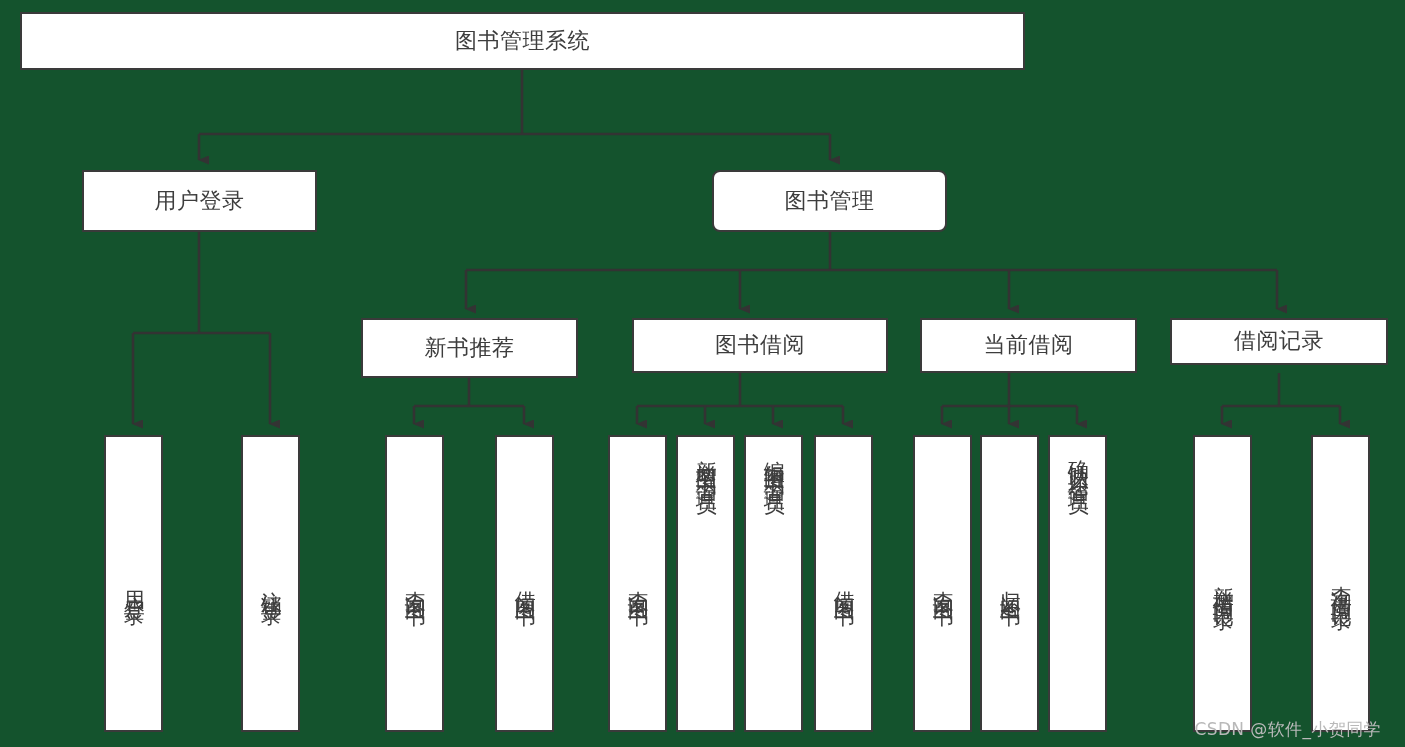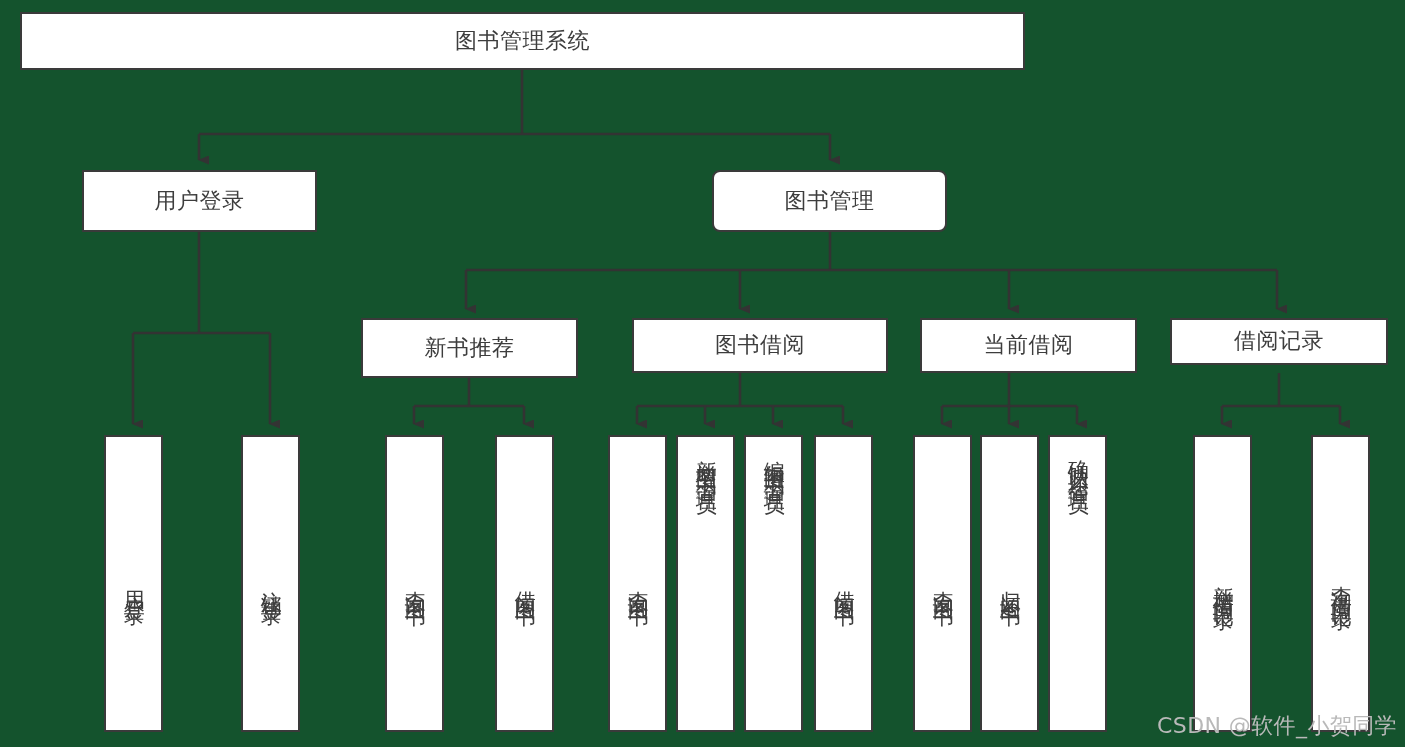--- a/index.html
+++ b/index.html
@@ -60,24 +60,24 @@
     letter-spacing: 5px;
     font-size: 21px;
   }
   
   .node.vert.centered {
     align-items: center;
     padding-top: 0;
   }
   #watermark {
     position: absolute;
-    right: 8px;
+    right: 24px;
     bottom: 6px;
     color: #b9b9b9;
-    font-size: 22px;
+    font-size: 17px;
     white-space: nowrap;
     z-index: 5;
     letter-spacing: 0.4px;
   }
 </style>
 </head>
 <body>
 
 <div id="diagram-root">
 

